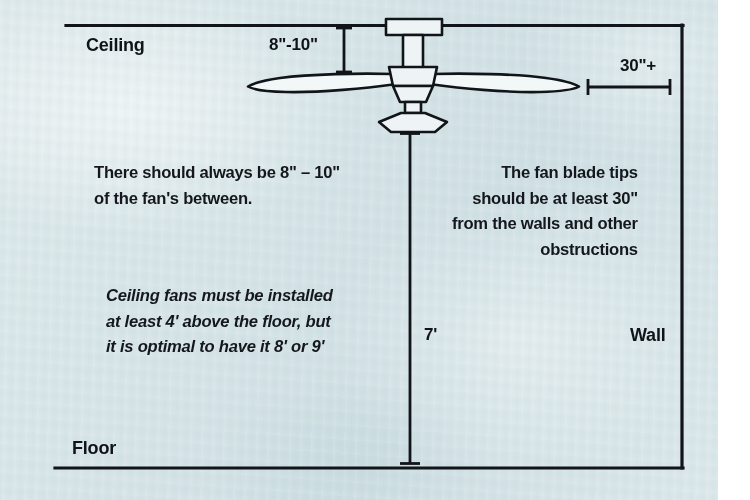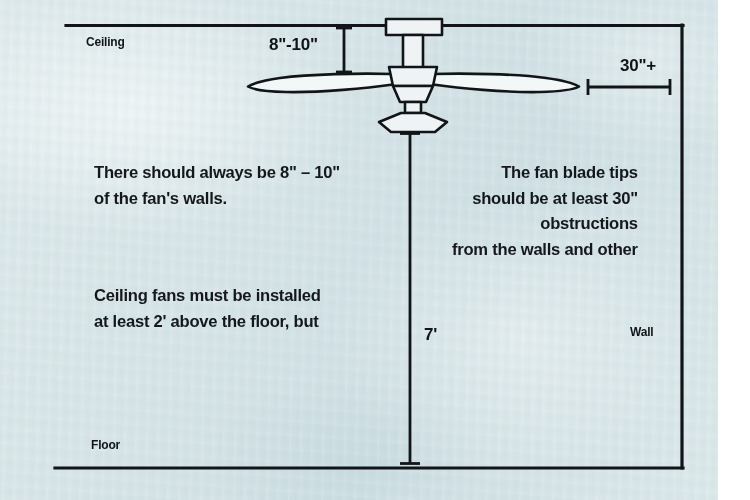--- a/index.html
+++ b/index.html
@@ -46,21 +46,21 @@
     width: 750px;
     height: 500px;
   }
   .lbl {
     position: absolute;
     color: #101418;
     font-weight: 700;
     white-space: nowrap;
     letter-spacing: -0.2px;
   }
-  .room-lbl { font-size: 12px; }
+  .room-lbl { font-size: 18px; }
   .dim-lbl  { font-size: 17px; }
   .para {
     position: absolute;
     color: #14181c;
     font-size: 16.6px;
     font-weight: 700;
     line-height: 25.5px;
     letter-spacing: -0.25px;
   }
   .para div { white-space: nowrap; }
@@ -121,40 +121,41 @@
 
     <g>
       <line x1="410" y1="133" x2="410" y2="464" stroke="#111519" stroke-width="2.8"></line>
       <line x1="400" y1="133.5" x2="420" y2="133.5" stroke="#111519" stroke-width="2.8"></line>
       <line x1="400" y1="463.5" x2="420" y2="463.5" stroke="#111519" stroke-width="2.8"></line>
     </g>
   </svg>
 
   <div class="lbl room-lbl" style="left:86px; top:35px;">Ceiling</div>
 
-  <div class="lbl room-lbl" style="left:91px; top:438px;">Floor</div>
+  <div class="lbl room-lbl" style="left:72px; top:438px;">Floor</div>
 
   <div class="lbl room-lbl" style="left:630px; top:325px;">Wall</div>
 
   <div class="lbl dim-lbl" style="left:269px; top:35px;">8"-10"</div>
 
   <div class="lbl dim-lbl" style="left:620px; top:56px;">30"+</div>
 
   <div class="lbl dim-lbl" style="left:424px; top:325px;">7'</div>
 
   <div class="para" style="left:94px; top:160px;">
     <div>There should always be 8" – 10"</div>
-    <div>of the fan's walls.</div>
+    <div>of the fan's between.</div>
   </div>
 
-  <div class="para" style="left:94px; top:283px;">
+  <div class="para" style="left:106px; top:283px;font-style:italic;">
     <div>Ceiling fans must be installed</div>
-    <div>at least 2' above the floor, but</div>
+    <div>at least 4' above the floor, but</div>
+    <div>it is optimal to have it 8' or 9'</div>
   </div>
 
   <div class="para" style="left:452px; top:160px;text-align:right;">
     <div>The fan blade tips</div>
     <div>should be at least 30"</div>
+    <div>from the walls and other</div>
     <div>obstructions</div>
-    <div>from the walls and other</div>
   </div>
 
 </div>
 
 </body></html>

